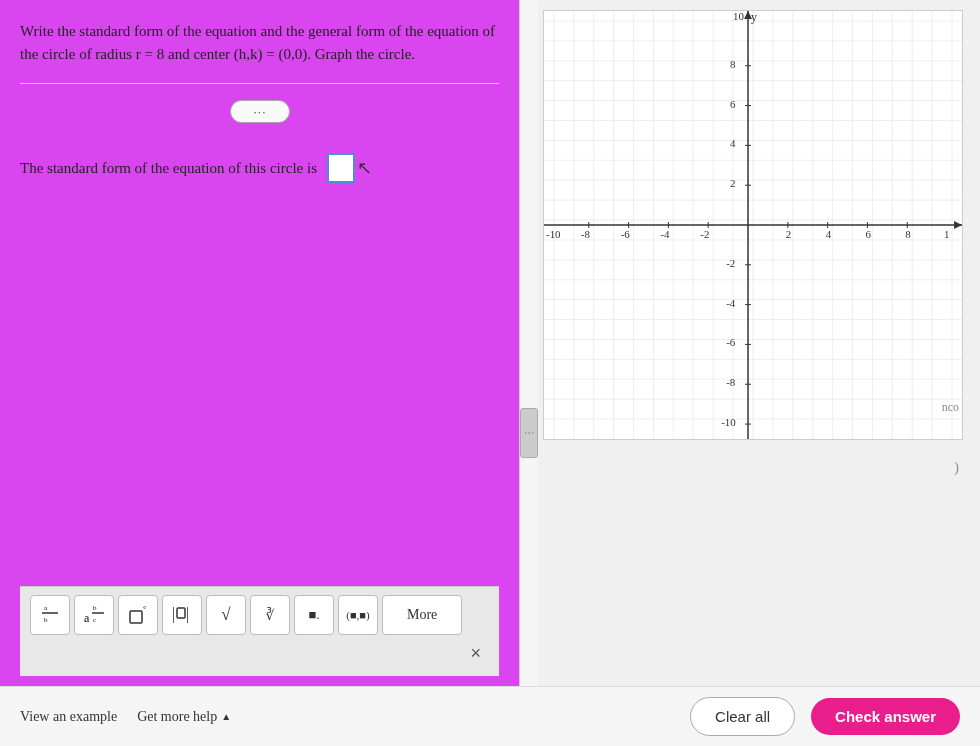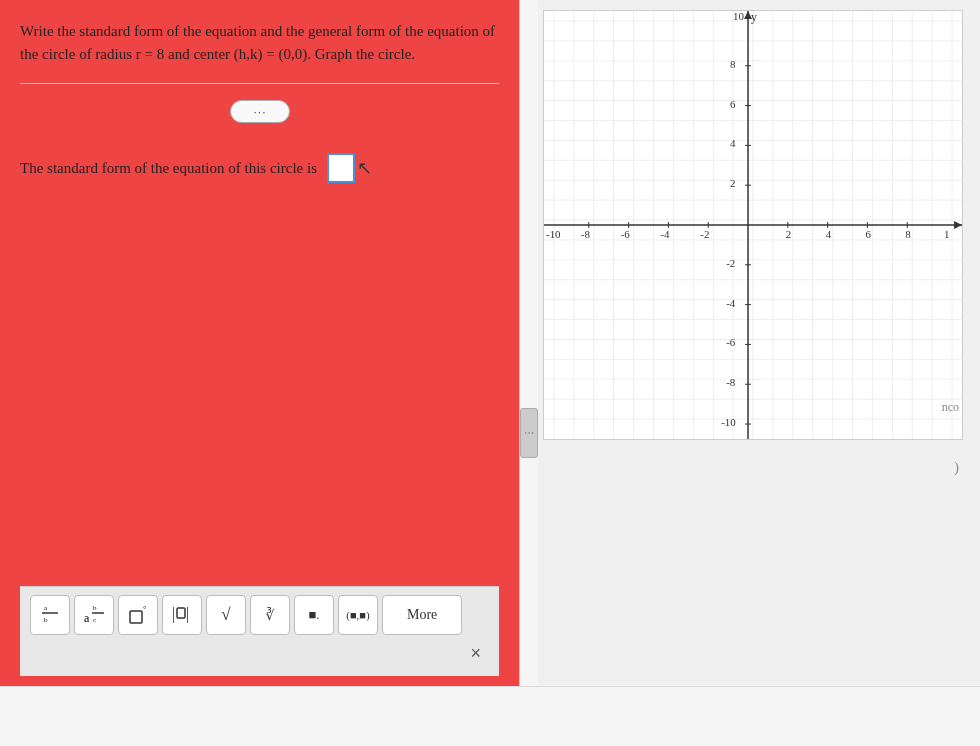--- a/index.html
+++ b/index.html
@@ -16,21 +16,21 @@
     .main-container {
       display: flex;
       flex: 1;
       background: #f5f5f5;
       overflow: hidden;
     }
 
     
     .left-panel {
       width: 520px;
-      background: #ef4444;
+      background: #d946ef;
       display: flex;
       flex-direction: column;
       border-right: 1px solid #ccc;
       position: relative;
       padding: 20px 20px 10px 20px;
     }
 
     .question-text {
       font-size: 15px;
       color: #222;
@@ -453,13 +453,28 @@
       <span class="nco-text">nco</span>
       
       <span class="paren-text">)</span>
 
     </div>
   </div>
 
 </div>
 
 <div class="bottom-bar">
+  <div class="bottom-left-links">
+    <a class="bottom-link">
+      <span>
+        <span>View </span><span>an example</span>
+      </span>
+    </a>
+    <a class="bottom-link">
+      <span>Get more help</span>
+      <span style="font-size:10px;">▲</span>
+    </a>
+  </div>
+  <div class="bottom-right">
+    <button class="clear-all-btn">Clear all</button>
+    <button class="check-answer-btn">Check answer</button>
+  </div>
 </div>
 
 </body></html>

